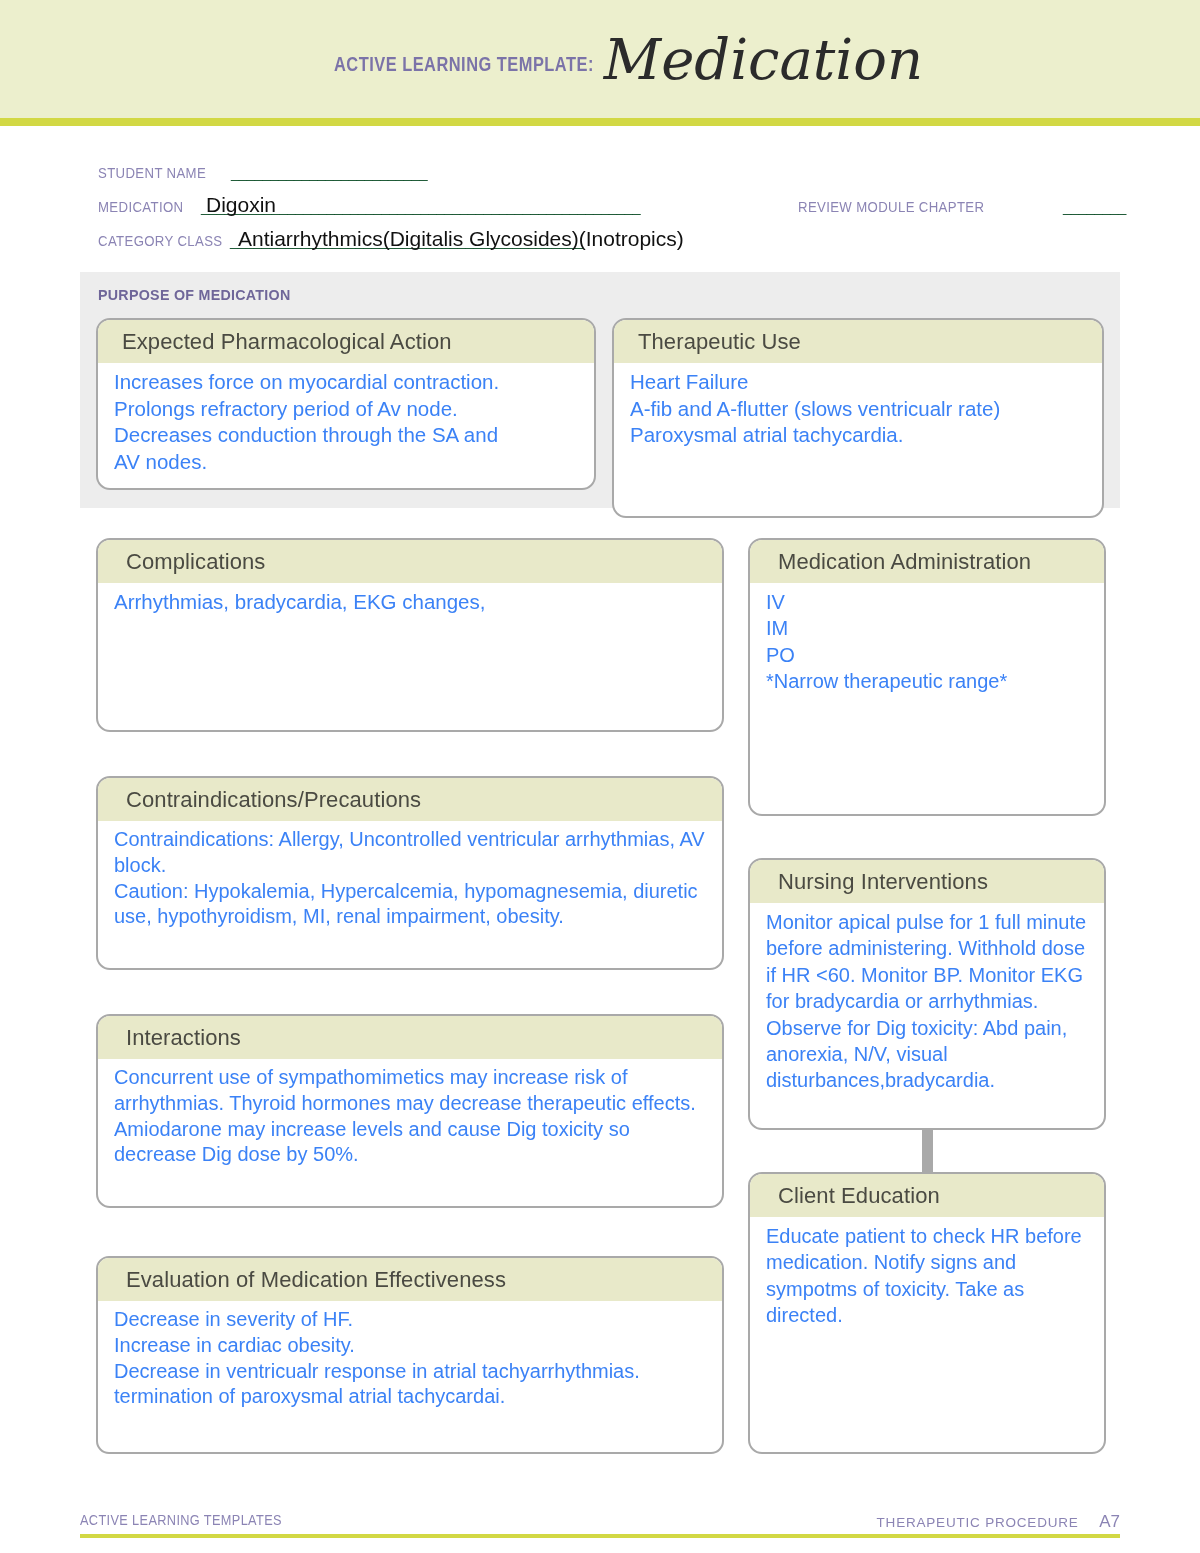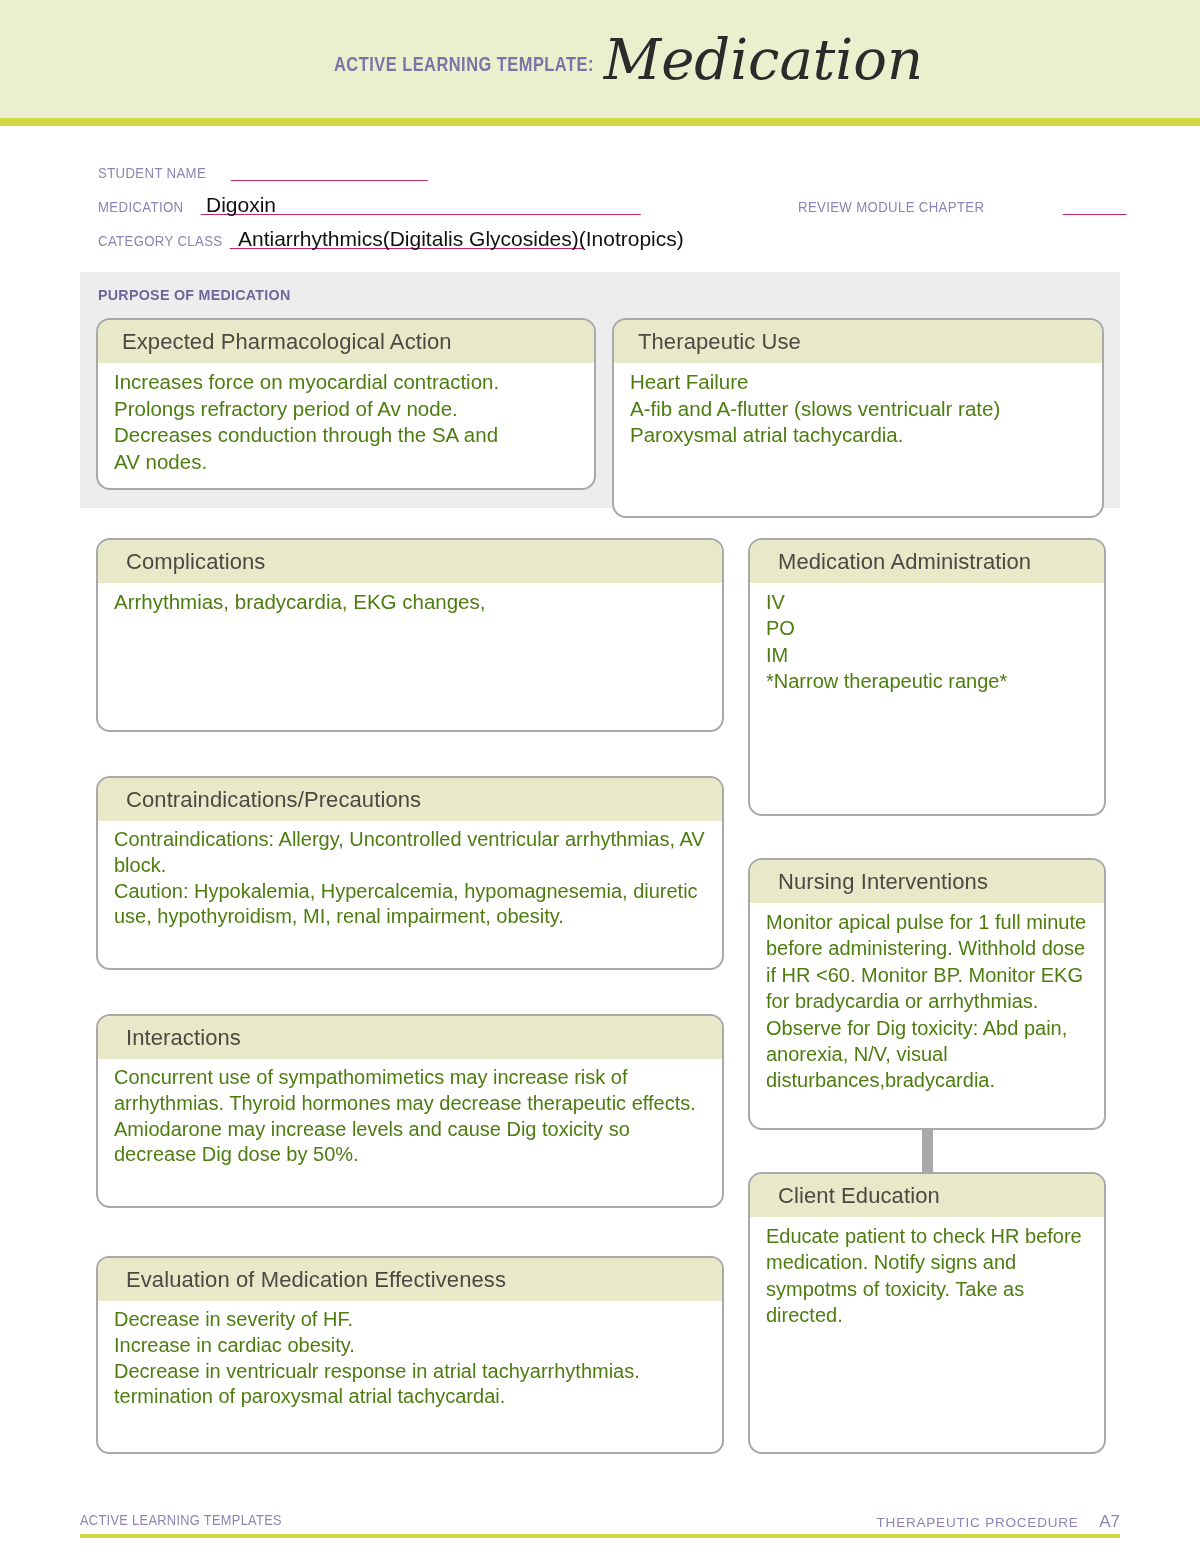--- a/index.html
+++ b/index.html
@@ -75,21 +75,21 @@
     font-size: 15px;
     color: #8b84b4;
     letter-spacing: 0.4px;
     transform: scaleX(0.88);
     transform-origin: left center;
     display: inline-block;
     vertical-align: baseline;
   }
   .fdash {
     font-size: 15px;
-    color: #be185d;
+    color: #14532d;
     letter-spacing: -0.5px;
     display: inline-block;
     vertical-align: baseline;
   }
   .fvalue {
     position: absolute;
     font-family: "Liberation Sans", sans-serif;
     font-size: 21px;
     color: #111;
     white-space: nowrap;
@@ -143,21 +143,21 @@
     font-size: 22px;
     color: #4a4a42;
     font-weight: 400;
     letter-spacing: 0.1px;
     white-space: nowrap;
   }
   .box-body {
     padding: 6px 16px 8px 16px;
     font-size: 20.5px;
     line-height: 1.30;
-    color: #4d7c0f;
+    color: #3b82f6;
   }
   .box-body p { margin: 0; }
 
   
   #box-epa { left: 96px;  top: 318px; width: 500px; height: 172px; }
   #box-tu  { left: 612px; top: 318px; width: 492px; height: 200px; }
   #box-epa .box-head, #box-tu .box-head { padding-left: 24px; }
 
   
   #box-complications  { left: 96px; top: 538px;  width: 628px; height: 194px; }
@@ -307,22 +307,22 @@
       <p>Increase in cardiac obesity.</p>
       <p>Decrease in ventricualr response in atrial tachyarrhythmias.</p>
       <p>termination of paroxysmal atrial tachycardai.</p>
     </div>
 </div>
 
 <div class="box" id="box-medadmin">
   <div class="box-head">Medication Administration</div>
   <div class="box-body">
       <p>IV</p>
+      <p>IM</p>
       <p>PO</p>
-      <p>IM</p>
       <p>*Narrow therapeutic range*</p>
     </div>
 </div>
 
 <div class="box" id="box-nursing">
   <div class="box-head">Nursing Interventions</div>
   <div class="box-body">
       <p>Monitor apical pulse for 1 full minute before administering. Withhold dose if HR &lt;60. Monitor BP. Monitor EKG for bradycardia or arrhythmias. Observe for Dig toxicity: Abd pain, anorexia, N/V, visual disturbances,bradycardia.</p>
     </div>
 </div>

